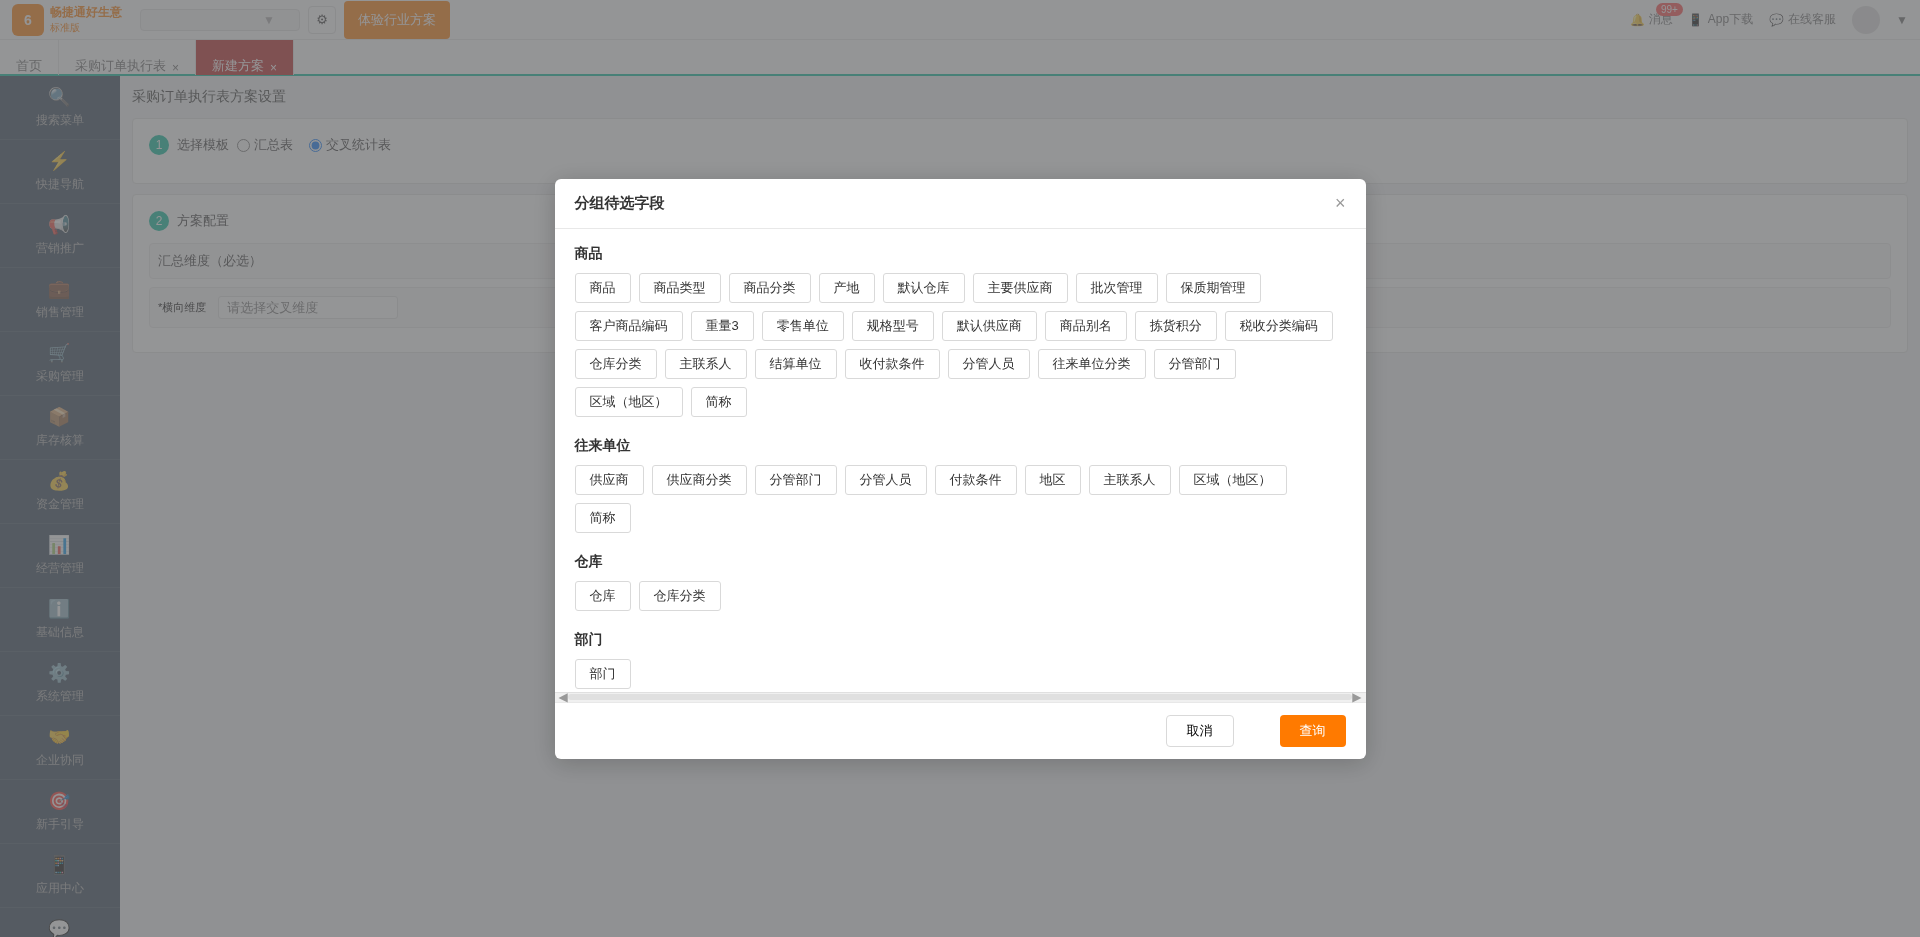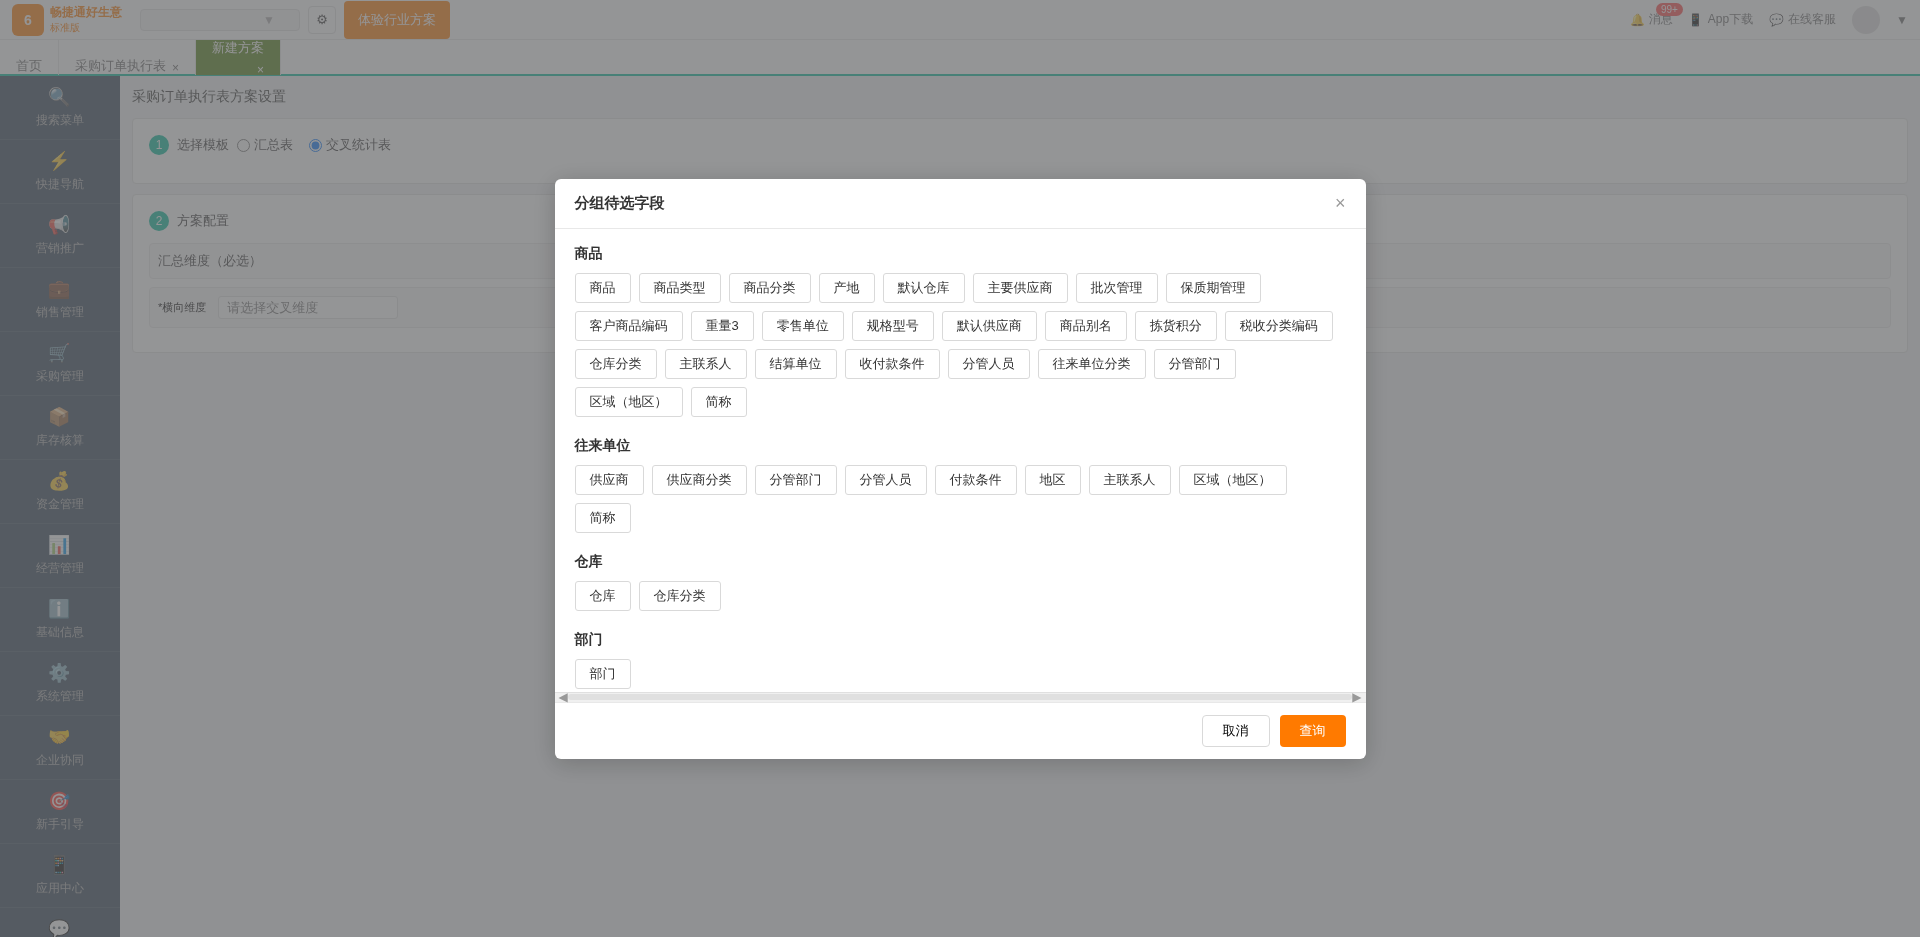--- a/index.html
+++ b/index.html
@@ -96,23 +96,22 @@
       padding: 0 16px;
       display: flex;
       align-items: flex-end;
       gap: 6px;
       cursor: pointer;
       font-size: 13px;
       color: #666;
       border-right: 1px solid #e8e8e8;
     }
     .tab-item.active {
-      background: #4d7c0f;
+      background: #b91c1c;
       color: white;
-      flex-direction: column;
     }
     .tab-close { font-size: 12px; cursor: pointer; }
 
     
     .layout { display: flex; height: calc(937px - 40px - 36px); }
 
     
     .sidebar {
       width: 120px;
       background: #2c3e50;
@@ -254,20 +253,21 @@
       font-size: 13px;
     }
     .btn-confirm {
       padding: 6px 20px;
       border: none;
       border-radius: 4px;
       background: #ff7a00;
       color: white;
       cursor: pointer;
       font-size: 13px;
+      margin-left: 36px;
     }
 
     
     .bg-page {
       opacity: 0.5;
       pointer-events: none;
     }
     .radio-group { display: flex; align-items: center; gap: 16px; }
     .radio-item { display: flex; align-items: center; gap: 4px; font-size: 13px; }
 

